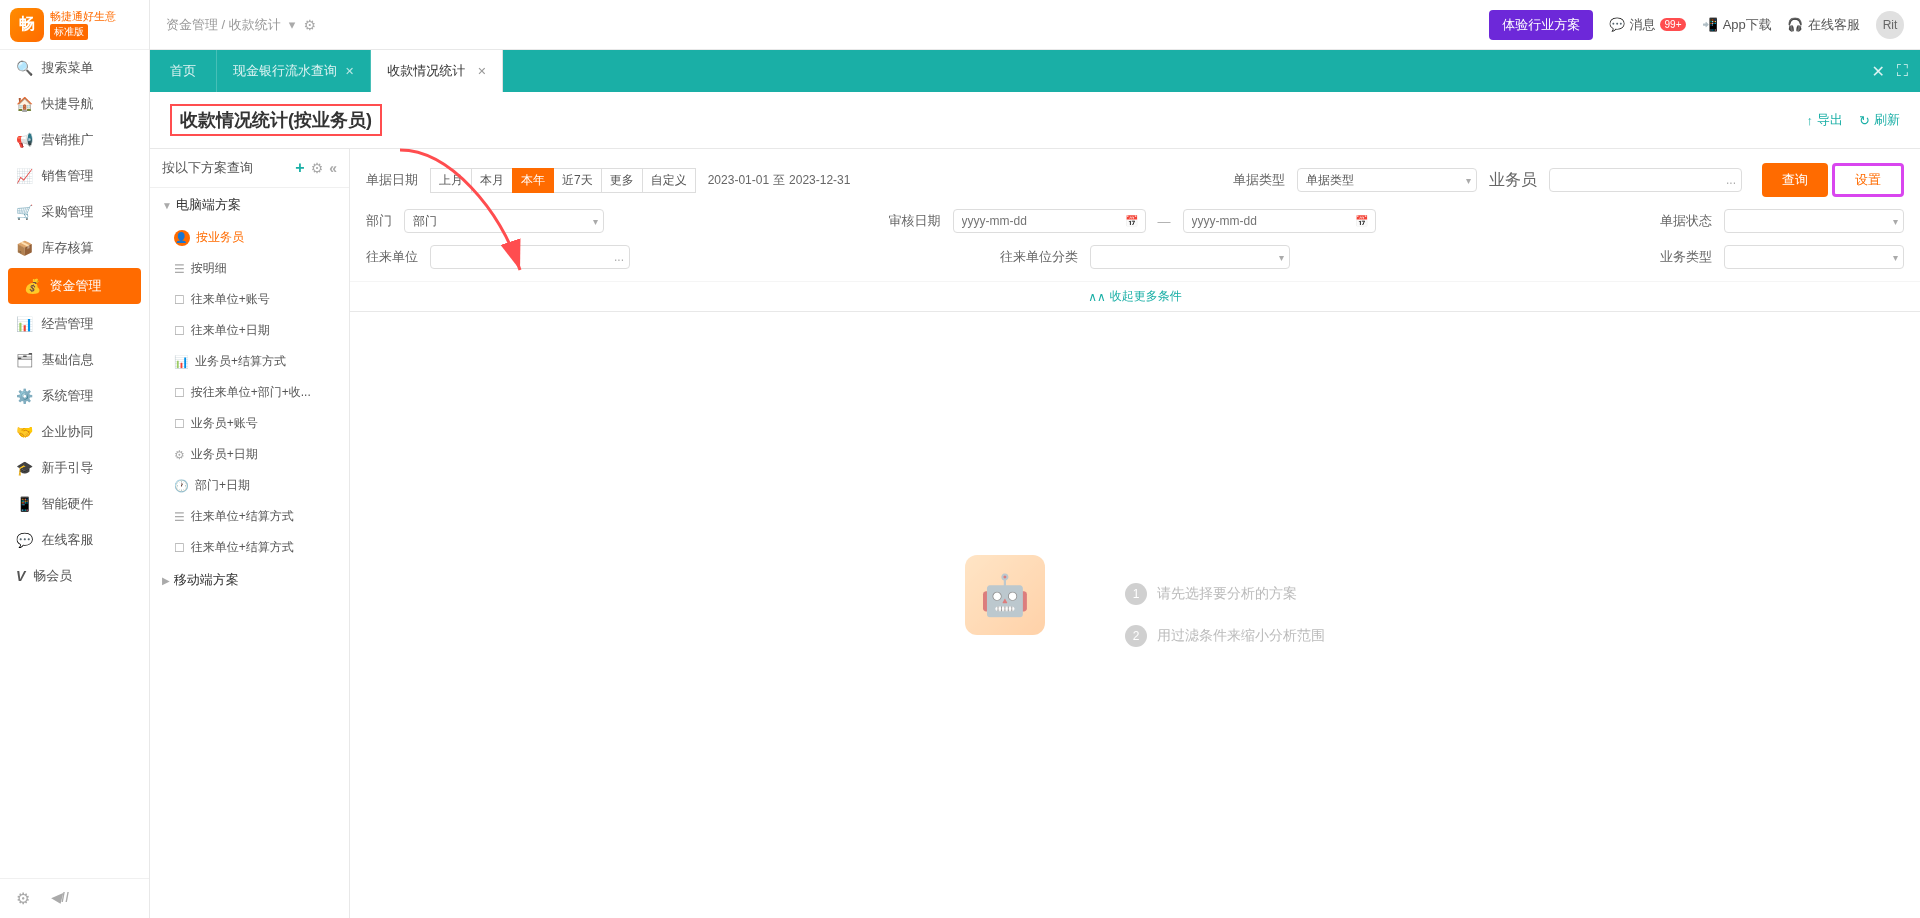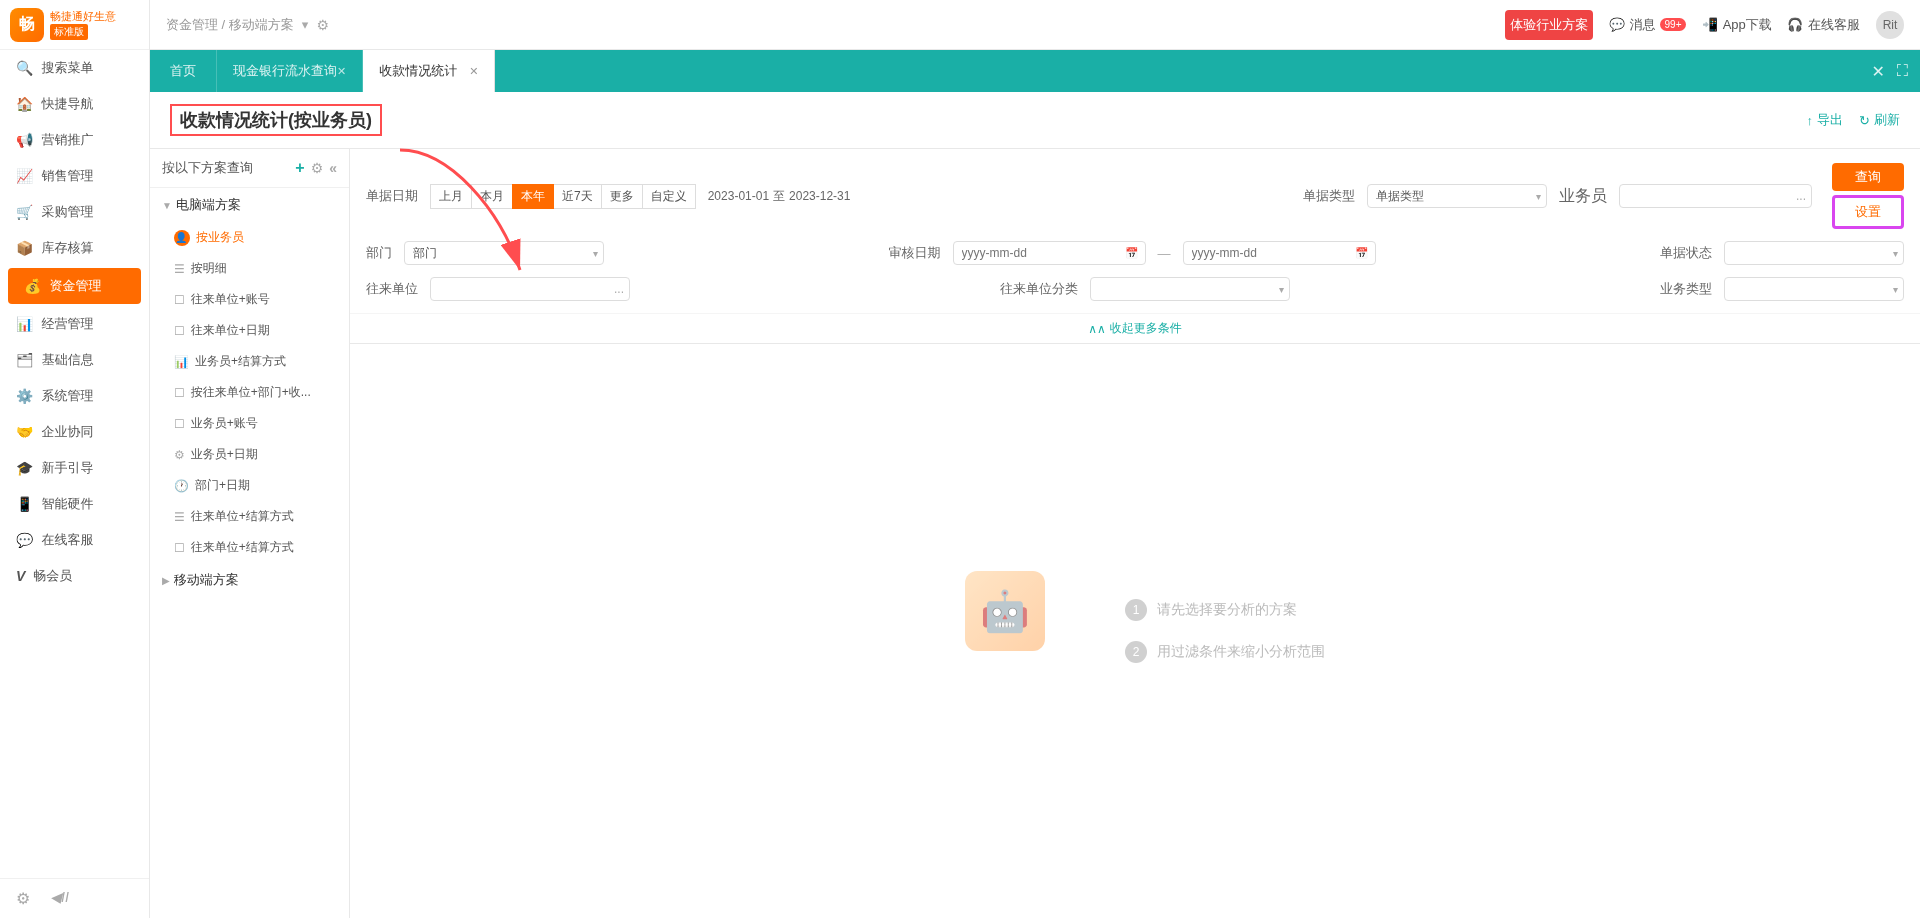--- a/index.html
+++ b/index.html
@@ -89,26 +89,26 @@
     <div style="padding:10px 16px; border-top:1px solid #f0f0f0; display:flex; gap:20px; color:#aaa;">
       <span style="cursor:pointer; font-size:16px;">⚙</span>
       <span style="cursor:pointer; font-size:14px;font-style:italic;">◀II</span>
     </div>
   </div>
 
   <div style="flex:1; display:flex; flex-direction:column; overflow:hidden;">
 
     <div style="height:50px; background:#fff; display:flex; align-items:center; justify-content:space-between; padding:0 16px; border-bottom:1px solid #e8e8e8; flex-shrink:0;">
       <div style="display:flex; align-items:center; gap:8px;">
-        <span style="color:#999; font-size:13px;">资金管理 / 移动端方案</span>
+        <span style="color:#999; font-size:13px;">资金管理 / 收款统计</span>
         <span style="color:#aaa; cursor:pointer;">▾</span>
         <span style="color:#aaa; cursor:pointer; font-size:14px;">⚙</span>
       </div>
       <div style="display:flex; align-items:center; gap:16px;">
-        <button style="background:#ef4444; color:#fff; border:none; border-radius:4px; padding:6px 5px; cursor:pointer; font-size:13px;">体验行业方案</button>
+        <button style="background:#6d28d9; color:#fff; border:none; border-radius:4px; padding:6px 13px; cursor:pointer; font-size:13px;">体验行业方案</button>
         <div style="display:flex; align-items:center; gap:4px; cursor:pointer; color:#555; font-size:13px;">
           <span>💬</span>
           <span>消息</span>
           <span style="background:#ff4d4f; color:#fff; border-radius:10px; font-size:10px; padding:1px 5px;">99+</span>
         </div>
         <div style="display:flex; align-items:center; gap:4px; cursor:pointer; color:#555; font-size:13px;">
           <span>📲</span>
             <span>App下载</span>
         </div>
         <div style="display:flex; align-items:center; gap:4px; cursor:pointer; color:#555; font-size:13px;">
@@ -116,21 +116,21 @@
             <span>在线客服</span>
         </div>
         <div style="width:28px; height:28px; border-radius:50%; background:#e0e0e0; display:flex; align-items:center; justify-content:center; font-size:12px; cursor:pointer; color:#666;">Rit</div>
       </div>
     </div>
 
     <div style="height:42px; background:#1aafa6; display:flex; align-items:stretch; flex-shrink:0;">
       <div style="display:flex; align-items:center; padding:0 20px; color:rgba(255,255,255,0.85); cursor:pointer; font-size:13px; border-right:1px solid rgba(255,255,255,0.2);">
         <span>首页</span>
       </div>
-      <div style="display:flex; align-items:center; padding:0 16px; color:rgba(255,255,255,0.85); cursor:pointer; font-size:13px; border-right:1px solid rgba(255,255,255,0.2); justify-content:center;">
+      <div style="display:flex; align-items:center; padding:0 16px; color:rgba(255,255,255,0.85); cursor:pointer; font-size:13px; border-right:1px solid rgba(255,255,255,0.2); gap:8px;justify-content:center;">
         <span>现金银行流水查询</span>
         <span style="font-size:11px; color:rgba(255,255,255,0.7); cursor:pointer;">✕</span>
       </div>
       <div style="display:flex; align-items:center; padding:0 16px; background:#fff; color:#333; cursor:pointer; font-size:13px; gap:12px; border-right:1px solid #e0e0e0;">
         <span>收款情况统计</span>
         <span style="font-size:11px; color:#999; cursor:pointer;">✕</span>
       </div>
       <div style="flex:1;"></div>
       <div style="display:flex; align-items:center; padding:0 12px; gap:12px;">
         <span style="color:rgba(255,255,255,0.85); cursor:pointer; font-size:16px;">✕</span>
@@ -254,21 +254,21 @@
                 </select>
                 <span style="position:absolute; right:6px; color:#aaa; font-size:10px; pointer-events:none;">▾</span>
               </div>
 
               <span style="color:#666; font-size:16px; white-space:nowrap;">业务员</span>
               <div style="position:relative; display:inline-flex; align-items:center;">
                 <input style="border: 1px solid rgb(221, 221, 221); border-radius: 4px; padding: 4px 28px 4px 8px; font-size: 12px; color: rgb(85, 85, 85); background: rgb(255, 255, 255); min-width: 140px;">
                 <span style="position:absolute; right:6px; color:#aaa; cursor:pointer; font-size:12px;">...</span>
               </div>
 
-              <div style="display:flex; flex-direction:column; gap:4px; margin-left:8px;">
+              <div style="display:flex; flex-direction:row; gap:4px; margin-left:8px;">
                 <button style="background:#ff6b00; color:#fff; border:none; border-radius:4px; padding:5px 20px; cursor:pointer; font-size:13px;">查询</button>
                 <button style="background:#fff; color:#ff6b00; border:3px solid #d946ef; border-radius:4px; padding:5px 20px; cursor:pointer; font-size:13px;">设置</button>
               </div>
             </div>
 
             <div style="display:flex; align-items:center; gap:12px; margin-bottom:12px;">
               <span style="color:#666; font-size:13px; white-space:nowrap;">部门</span>
               <div style="position:relative; display:inline-flex; align-items:center;">
                 <select style="border:1px solid #ddd; border-radius:4px; padding:4px 24px 4px 8px; font-size:12px; color:#555; background:#fff; cursor:pointer; min-width:200px; appearance:none;">
                   <option>部门</option>

